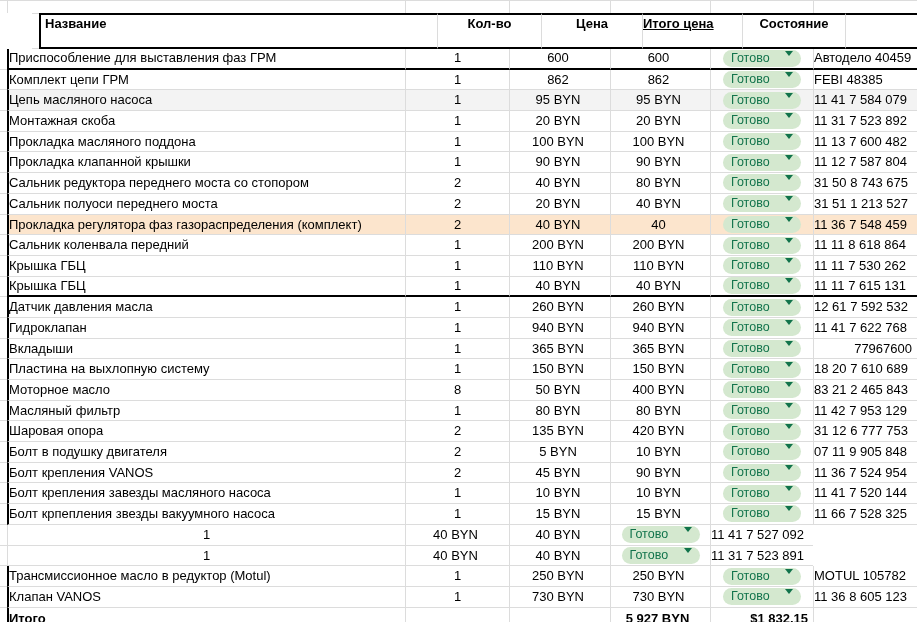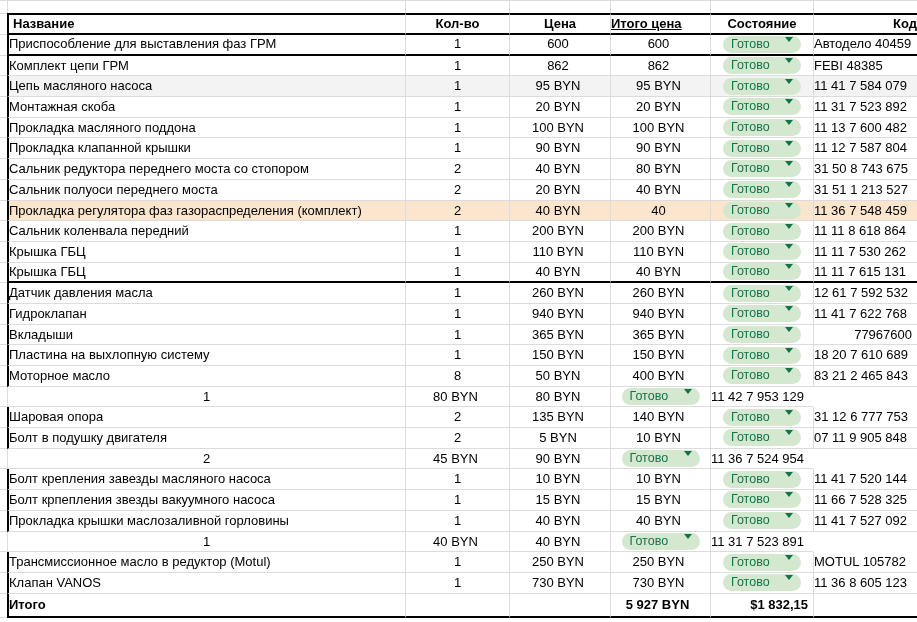--- a/index.html
+++ b/index.html
@@ -20,21 +20,21 @@
   .row{display:grid;grid-template-columns:7px 398px 104px 101px 100px 103px 104px;}
   .cell{
     box-sizing:border-box;overflow:hidden;white-space:nowrap;
     border-left:1px solid var(--grid);
   }
   .gutter{border-left:none;}
   
   .strip{height:12px;border-top:1px solid var(--grid);}
   .strip .cell{border-bottom:none;}
   
-  .header{height:22px;}
+  .header{height:36px;margin-left:32px;}
   .header .cell{
     border-top:2px solid var(--black);
     border-bottom:2px solid var(--black);
     font-weight:bold;line-height:18px;text-align:center;
   }
   .header .gutter{border-top:1px solid var(--grid);border-bottom:1px solid var(--grid);}
   .header .c-name{text-align:left;padding-left:4px;}
   
   .datarow{height:20.7px;}
   .datarow .cell{border-bottom:1px solid var(--grid);line-height:19.5px;}
@@ -328,37 +328,38 @@
     <div class="cell c-status">
       <span class="pill">
         <span class="pill-label">Готово</span>
         <span class="tri"></span>
       </span>
     </div>
     <div class="cell c-code">83 21 2 465 843</div>
   </div>
       <div class="row datarow">
     <div class="cell gutter"></div>
+    <div class="cell c-name">Масляный фильтр</div>
     <div class="cell c-qty">1</div>
     <div class="cell c-price">80 BYN</div>
     <div class="cell c-total">80 BYN</div>
     <div class="cell c-status">
       <span class="pill">
         <span class="pill-label">Готово</span>
         <span class="tri"></span>
       </span>
     </div>
     <div class="cell c-code">11 42 7 953 129</div>
   </div>
       <div class="row datarow">
     <div class="cell gutter"></div>
     <div class="cell c-name">Шаровая опора</div>
     <div class="cell c-qty">2</div>
     <div class="cell c-price">135 BYN</div>
-    <div class="cell c-total">140 BYN</div>
+    <div class="cell c-total">420 BYN</div>
     <div class="cell c-status">
       <span class="pill">
         <span class="pill-label">Готово</span>
         <span class="tri"></span>
       </span>
     </div>
     <div class="cell c-code">31 12 6 777 753</div>
   </div>
       <div class="row datarow">
     <div class="cell gutter"></div>
@@ -369,20 +370,21 @@
     <div class="cell c-status">
       <span class="pill">
         <span class="pill-label">Готово</span>
         <span class="tri"></span>
       </span>
     </div>
     <div class="cell c-code">07 11 9 905 848</div>
   </div>
       <div class="row datarow">
     <div class="cell gutter"></div>
+    <div class="cell c-name">Болт крепления VANOS</div>
     <div class="cell c-qty">2</div>
     <div class="cell c-price">45 BYN</div>
     <div class="cell c-total">90 BYN</div>
     <div class="cell c-status">
       <span class="pill">
         <span class="pill-label">Готово</span>
         <span class="tri"></span>
       </span>
     </div>
     <div class="cell c-code">11 36 7 524 954</div>
@@ -410,21 +412,20 @@
     <div class="cell c-status">
       <span class="pill">
         <span class="pill-label">Готово</span>
         <span class="tri"></span>
       </span>
     </div>
     <div class="cell c-code">11 66 7 528 325</div>
   </div>
       <div class="row datarow">
     <div class="cell gutter"></div>
-    <div class="cell c-name">Прокладка крышки маслозаливной горловины</div>
     <div class="cell c-qty">1</div>
     <div class="cell c-price">40 BYN</div>
     <div class="cell c-total">40 BYN</div>
     <div class="cell c-status">
       <span class="pill">
         <span class="pill-label">Готово</span>
         <span class="tri"></span>
       </span>
     </div>
     <div class="cell c-code">11 41 7 527 092</div>

